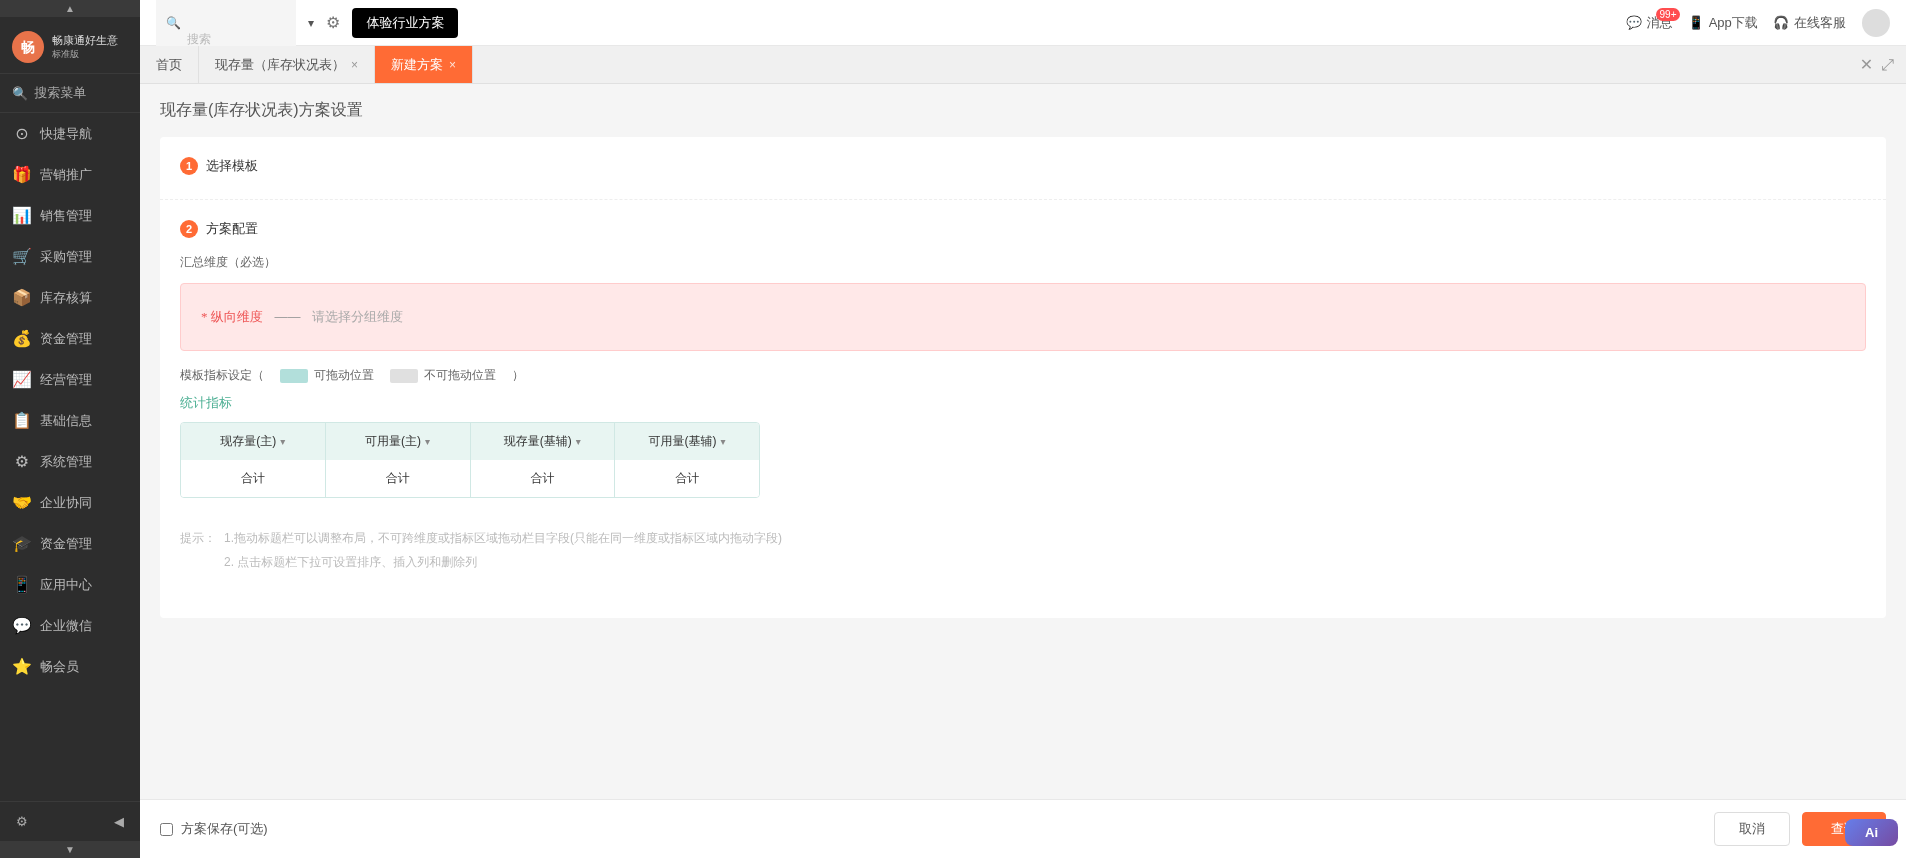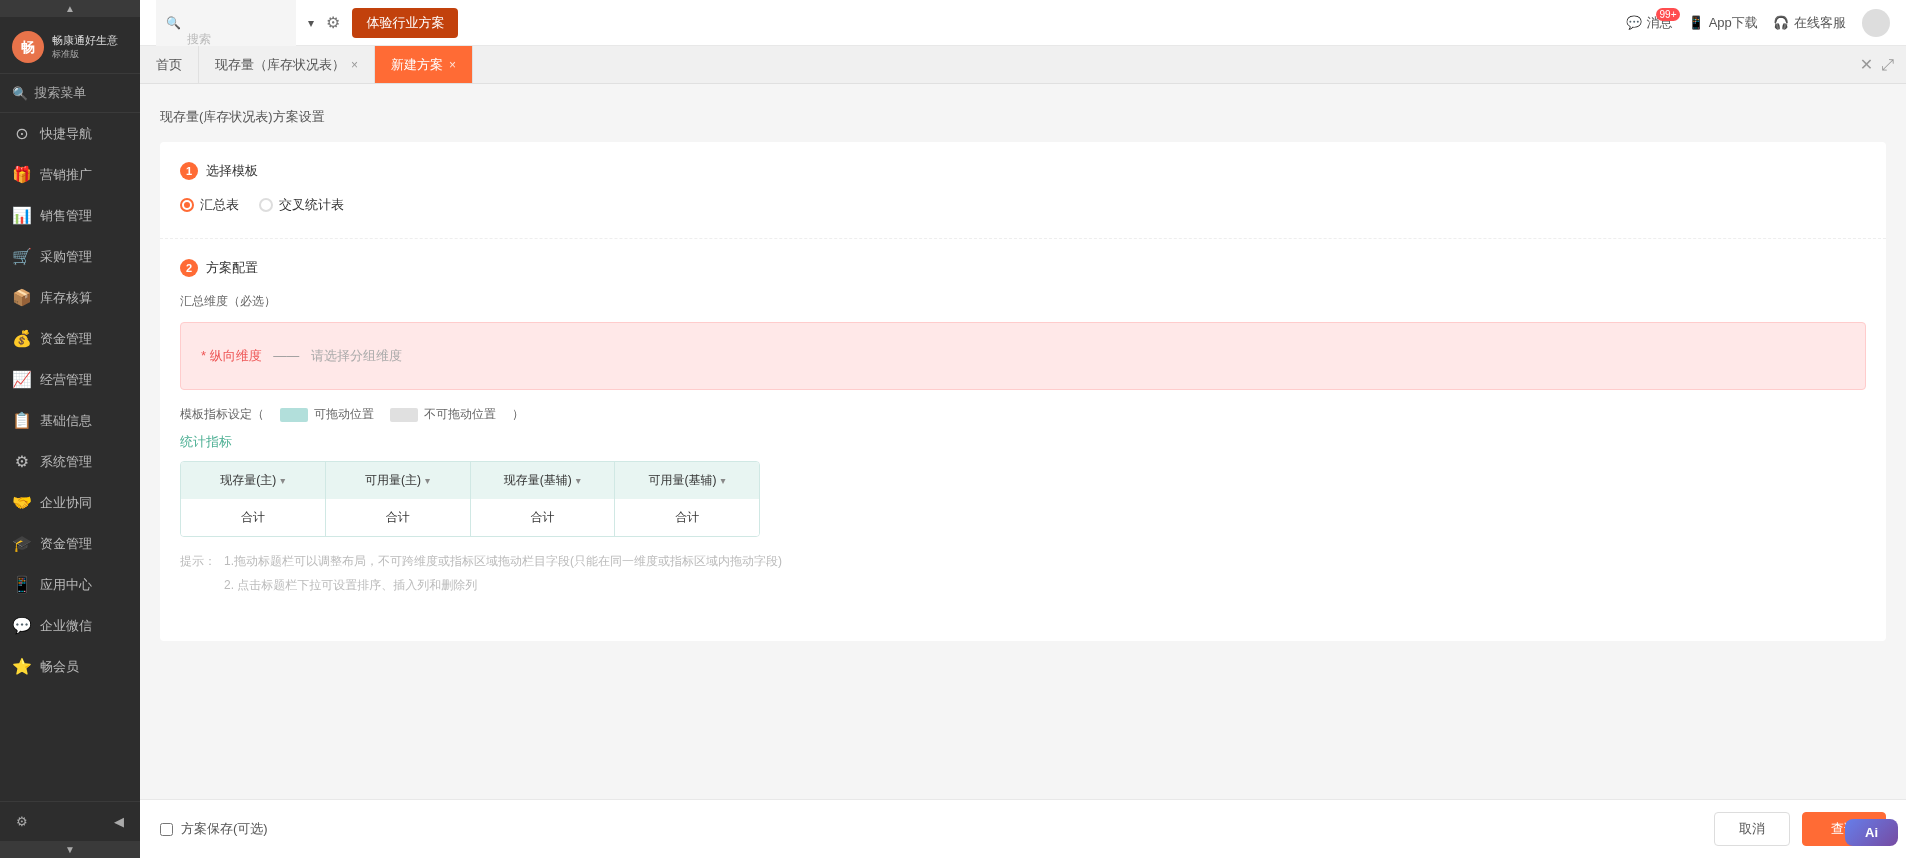--- a/index.html
+++ b/index.html
@@ -103,21 +103,21 @@
       color: #555;
       cursor: pointer;
       font-size: 12px;
     }
     .topbar-gear {
       color: #777;
       cursor: pointer;
       font-size: 16px;
     }
     .topbar-trial-btn {
-      background: #c2410c;
+      background: #000000;
       color: #fff;
       border: none;
       border-radius: 4px;
       padding: 6px 14px;
       font-size: 13px;
       cursor: pointer;
       white-space: nowrap;
     }
     .topbar-right {
       margin-left: auto;
@@ -193,24 +193,23 @@
     
     .content {
       flex: 1;
       overflow-y: auto;
       padding: 16px 20px;
       background: #f5f5f5;
       position: relative;
     }
 
     .page-title {
-      font-size: 13px;
+      font-size: 16px;
       color: #555;
       margin-bottom: 16px;
-      margin-top: 8px;
     }
 
     
     .panel {
       background: #fff;
       border-radius: 4px;
       padding: 20px;
     }
 
     
@@ -279,20 +278,21 @@
     .dimension-area {
       background: #ffe8e8;
       border: 1px solid #ffcccc;
       border-radius: 4px;
       padding: 24px 20px;
       margin-bottom: 16px;
     }
     .dimension-label {
       color: #e55;
       font-size: 13px;
+      font-family: Liberation Serif, serif;
     }
     .dimension-dash { color: #999; margin: 0 8px; }
     .dimension-placeholder { color: #aaa; font-size: 13px; }
 
     
     .sub-label {
       font-size: 12px;
       color: #666;
       margin-bottom: 12px;
     }
@@ -354,21 +354,21 @@
     }
     .table-cell:last-child { border-right: none; }
     .table-cell-head {
       color: #333;
       font-size: 12px;
     }
     .cell-dropdown { color: #888; font-size: 10px; cursor: pointer; }
 
     
     .tips {
-      margin-top: 12px;
+      margin-top: 28px;
       font-size: 12px;
       color: #bbb;
       line-height: 2;
     }
     .tips-line { display: flex; gap: 8px; }
 
     
     .footer-bar {
       background: #fff;
       border-top: 1px solid #e8e8e8;
@@ -564,30 +564,20 @@
   <div class="content">
     <div class="page-title">现存量(库存状况表)方案设置</div>
 
     <div class="panel">
 
       <div class="section">
         <div class="section-header">
           <div class="section-num">1</div>
           <div class="section-title">选择模板</div>
         </div>
-        <div class="radio-group">
-          <label class="radio-item">
-            <div class="radio-circle selected"></div>
-            <span>汇总表</span>
-          </label>
-          <label class="radio-item">
-            <div class="radio-circle"></div>
-            <span>交叉统计表</span>
-          </label>
-        </div>
       </div>
 
       <hr style="border:none;border-top:1px dashed #eee;margin:0 -20px 20px;">
 
       <div class="section">
         <div class="section-header">
           <div class="section-num">2</div>
           <div class="section-title">方案配置</div>
         </div>
 

